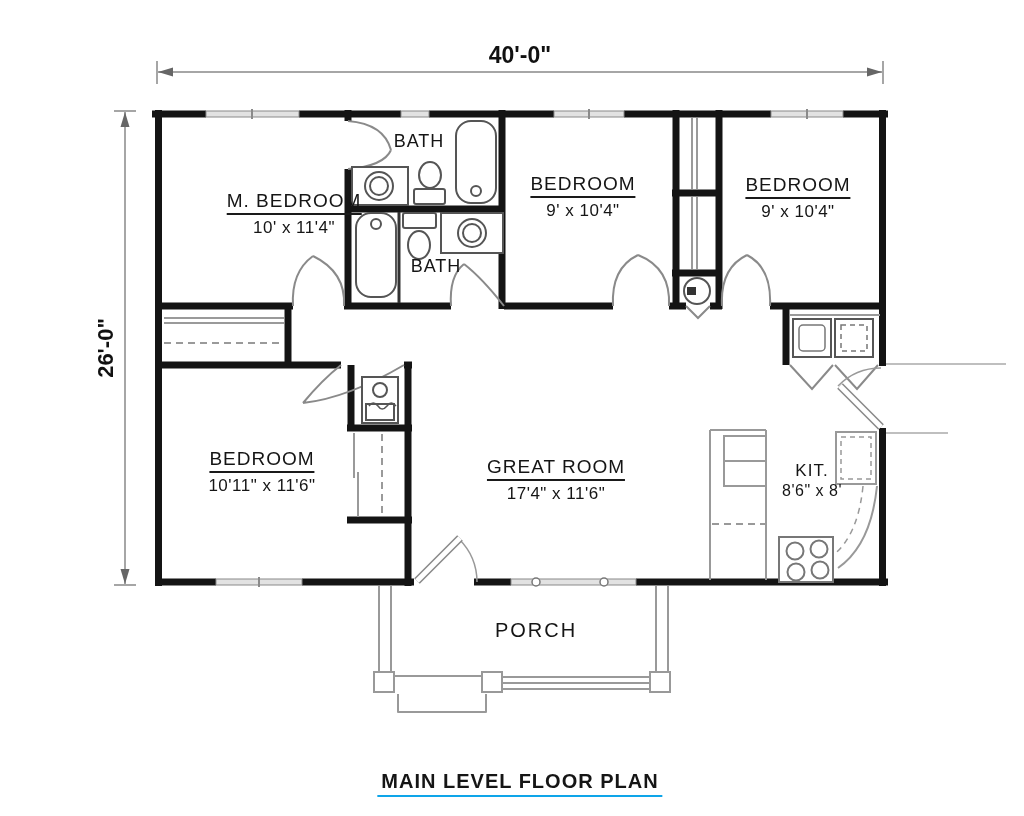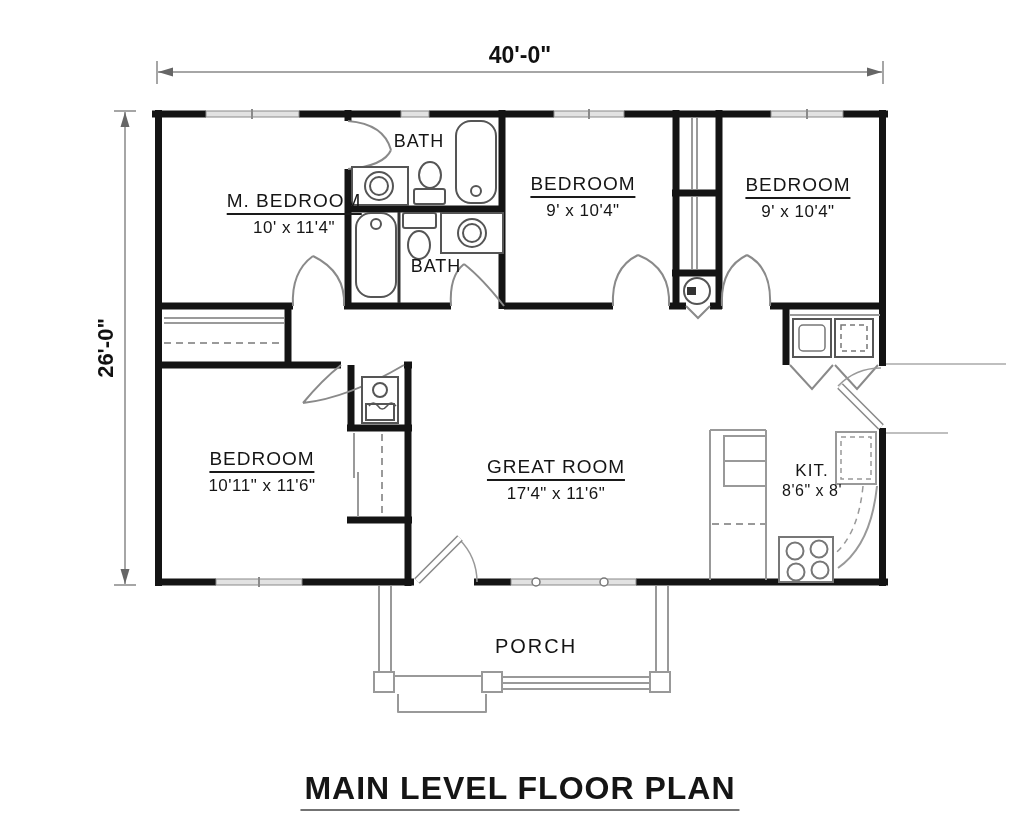--- a/index.html
+++ b/index.html
@@ -11,22 +11,22 @@
   .rname{font-size:19px;letter-spacing:1px;}
   .rsize{font-size:17px;letter-spacing:0.5px;margin-top:3px;}
   .u{border-bottom:2px solid #1a1a1a;padding-bottom:1px;}
   .small .rname{font-size:18px;}
   .kit .rname{font-size:17px;}
   .kit .rsize{font-size:16px;margin-top:1px;}
   .porch .rname{font-size:20px;letter-spacing:2px;}
   .dim-top{position:absolute;transform:translateX(-50%);font-size:23px;font-weight:bold;color:#111;}
   .dim-left{position:absolute;transform:translate(-50%,-50%) rotate(-90deg);
             font-size:22px;font-weight:bold;color:#111;white-space:nowrap;}
-  .title{position:absolute;transform:translateX(-50%);font-size:32px;font-weight:bold;
-         color:#151515;letter-spacing:1px;border-bottom:2px solid #737373;padding:0 4px 2px 4px;}
+  .title{position:absolute;transform:translateX(-50%);font-size:20px;font-weight:bold;
+         color:#151515;letter-spacing:1px;border-bottom:2px solid #0ea5e9;padding:0 4px 2px 4px;}
 </style>
 </head>
 <body>
 
 <div id="canvas">
 
 <svg id="planSvg" width="1024" height="816" viewBox="0 0 1024 816">
 
   <g stroke="#888" stroke-width="1.5" fill="none">
     <line x1="158" y1="72" x2="882" y2="72"></line>
@@ -274,18 +274,18 @@
   <div class="lbl" style="left:556px;top:456px;align-items:center;transform:translateX(-50%);">
     <span class="rname u">GREAT ROOM</span>
     <span class="rsize">17'4" x 11'6"</span>
   </div>
 
   <div class="lbl kit" style="left:812px;top:461px;">
     <span class="rname">KIT.</span>
     <span class="rsize">8'6" x 8'</span>
   </div>
 
-  <div class="lbl porch" style="left:536px;top:619px;margin-top:16px;">
+  <div class="lbl porch" style="left:536px;top:619px;">
     <span class="rname">PORCH</span>
   </div>
 
   <div class="title" style="left:520px;top:770px;">MAIN LEVEL FLOOR PLAN</div>
 </div>
 
 </body></html>

